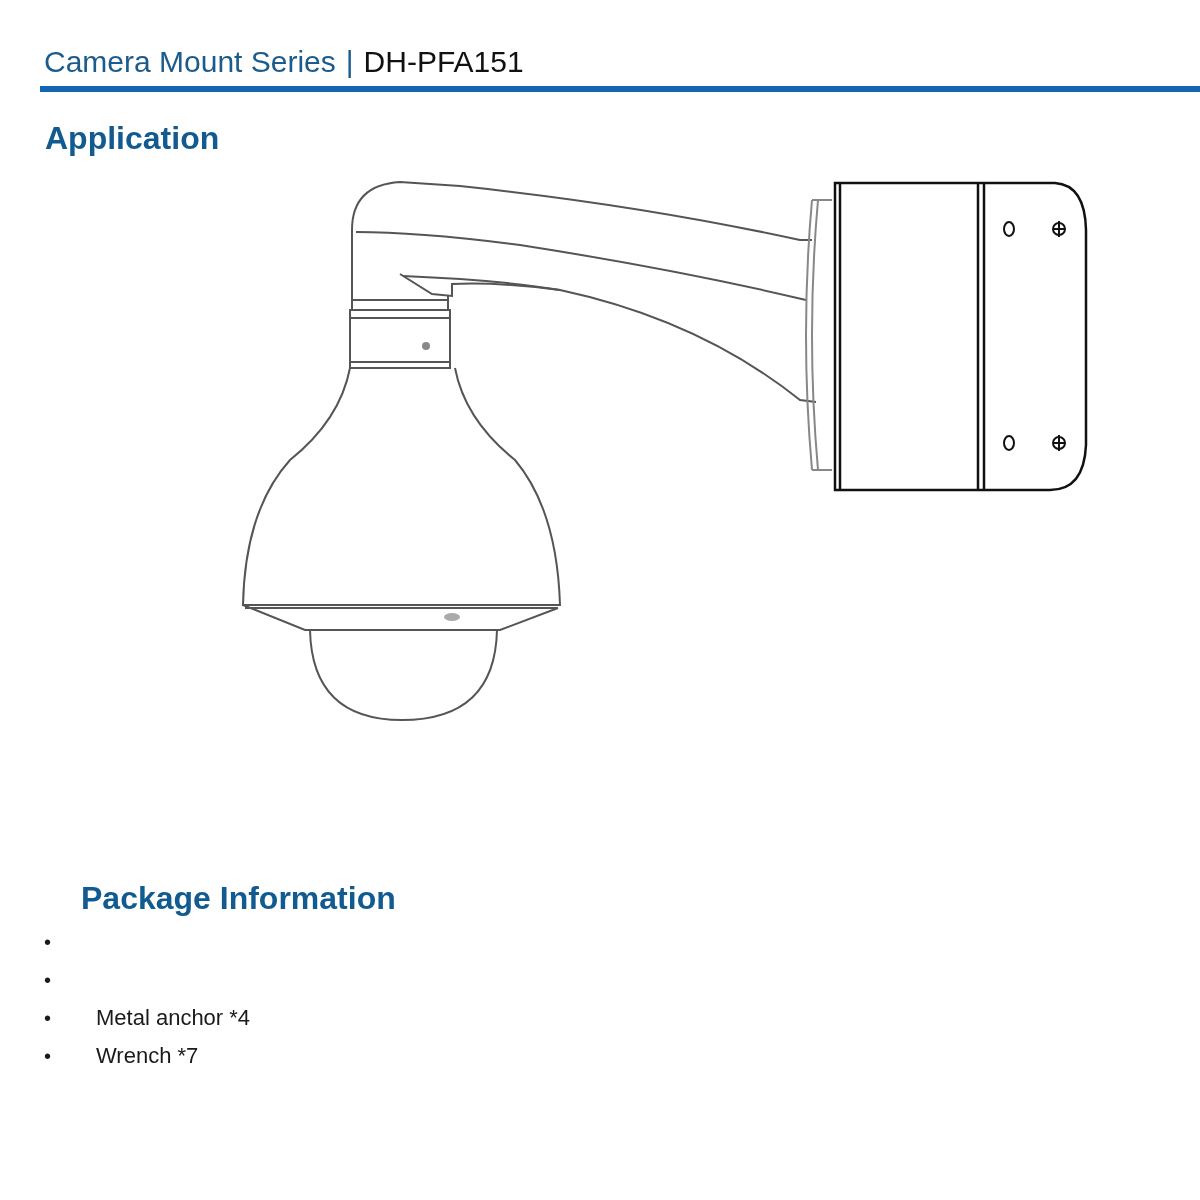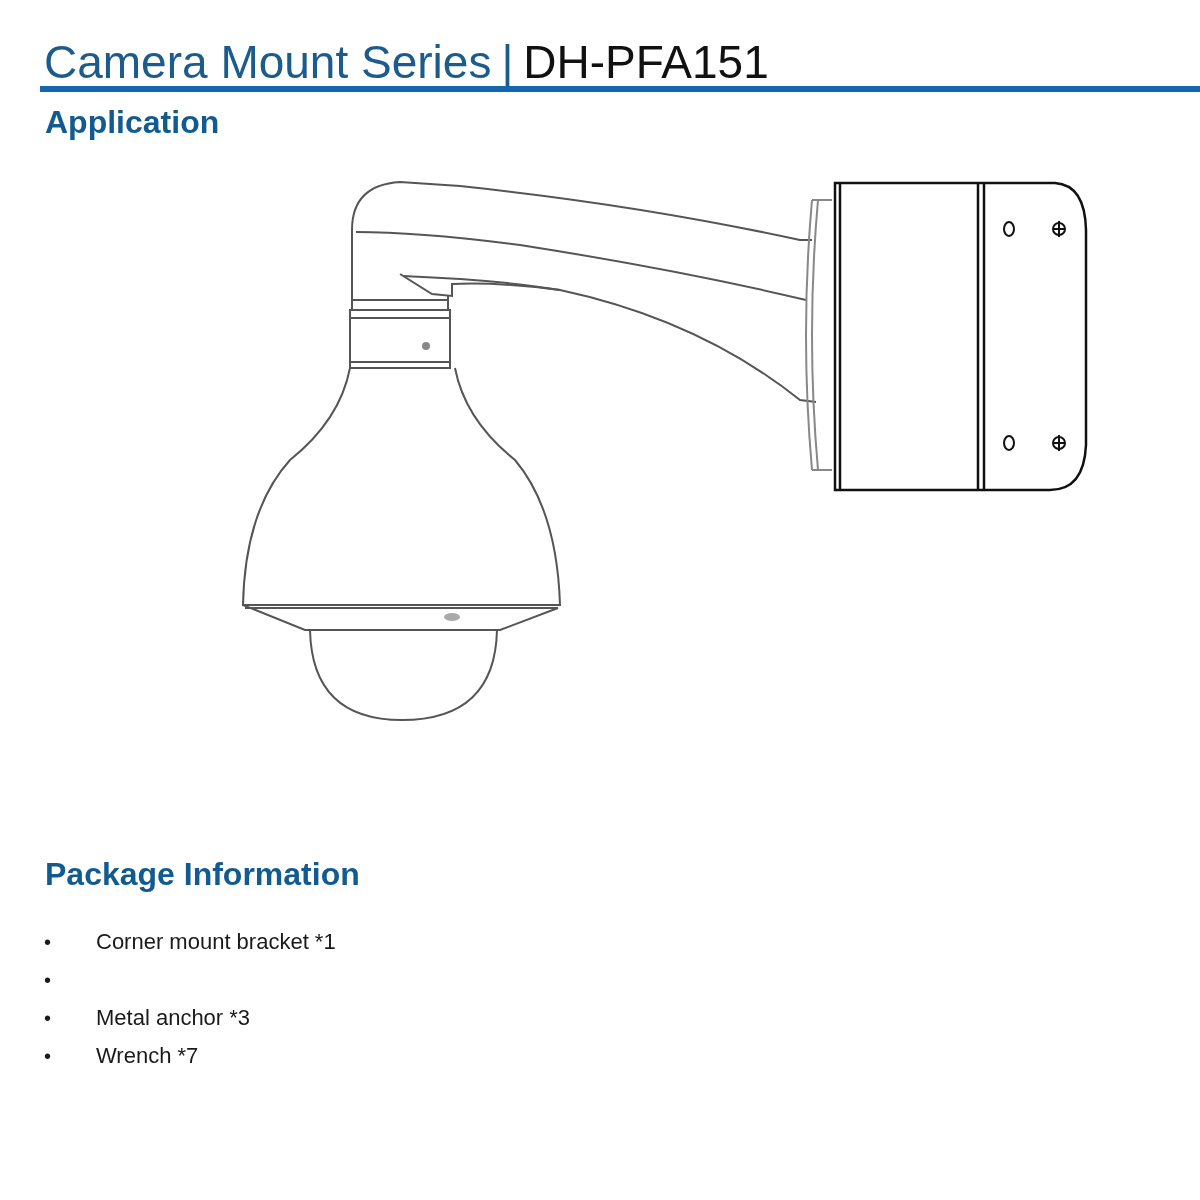--- a/index.html
+++ b/index.html
@@ -1,25 +1,25 @@
 <!DOCTYPE html>
 <html><head>
 <meta charset="utf-8">
 <style>
   html, body { margin: 0; padding: 0; background: #ffffff; }
   body { width: 1200px; height: 1200px; position: relative; overflow: hidden;
          font-family: "Liberation Sans", "DejaVu Sans", sans-serif; color: #111; }
-  .header { position: absolute; left: 44px; top: 40px; font-size: 46px; line-height: 44px; white-space: nowrap; text-align: center; }
+  .header { position: absolute; left: 44px; top: 40px; font-size: 30px; line-height: 44px; white-space: nowrap; text-align: center; }
   .header .series { color: #1c5c8c; }
   .header .sep { color: #1c5c8c; margin: 0 10px; }
   .header .model { color: #111; }
   .rule { position: absolute; left: 40px; top: 86px; width: 1160px; height: 6px; background: #1466b0; }
   .h2 { position: absolute; left: 45px; font-size: 32px; font-weight: bold; color: #125b91; }
-  .h2.app { top: 104px; }
-  .h2.pkg { top: 856px; }
+  .h2.app { top: 120px; }
+  .h2.pkg { top: 880px; margin-left: 36px; }
   .diagram { position: absolute; left: 0; top: 160px; }
   .list { position: absolute; left: 44px; top: 925px; margin: 0; padding: 0; list-style: none; }
   .list li { height: 38px; font-size: 22px; line-height: 34px; color: #1a1a1a; display: flex; }
   .list .bullet { width: 52px; font-size: 20px; }
 </style>
 </head>
 <body>
 
 <div class="header">
   <span class="series">Camera Mount Series</span><span class="sep">|</span><span class="model">DH-PFA151</span>
@@ -76,26 +76,25 @@
       <line x1="1053" y1="443" x2="1065" y2="443"></line>
       <line x1="1059" y1="435" x2="1059" y2="451"></line>
   </g>
 </svg>
 
 <div class="h2 pkg">Package Information</div>
 
 <ul class="list">
   <li>
       <span class="bullet">•</span>
-      <span>Corner mount bracket *1</span>
     </li>
   <li>
       <span class="bullet">•</span>
     </li>
   <li>
       <span class="bullet">•</span>
-      <span>Metal anchor *3</span>
+      <span>Metal anchor *4</span>
     </li>
   <li>
       <span class="bullet">•</span>
       <span>Wrench *7</span>
     </li>
 </ul>
 
 </body></html>

